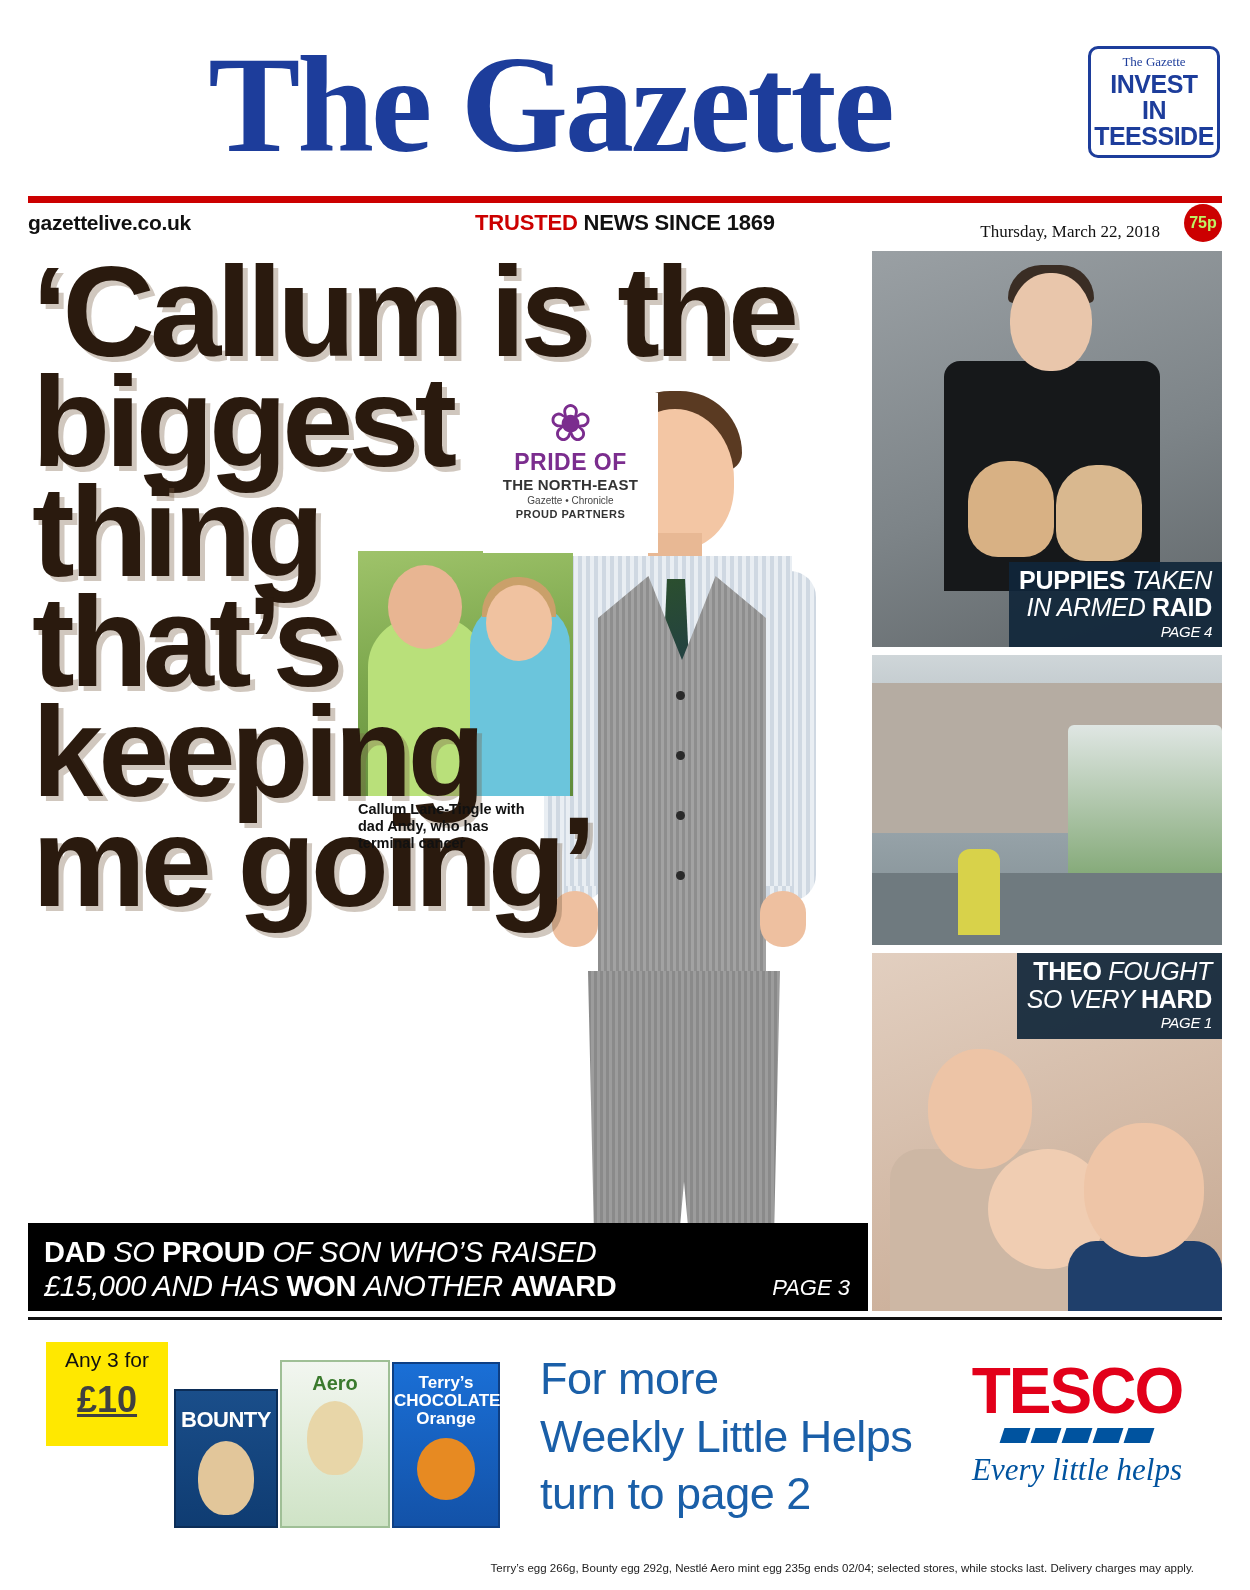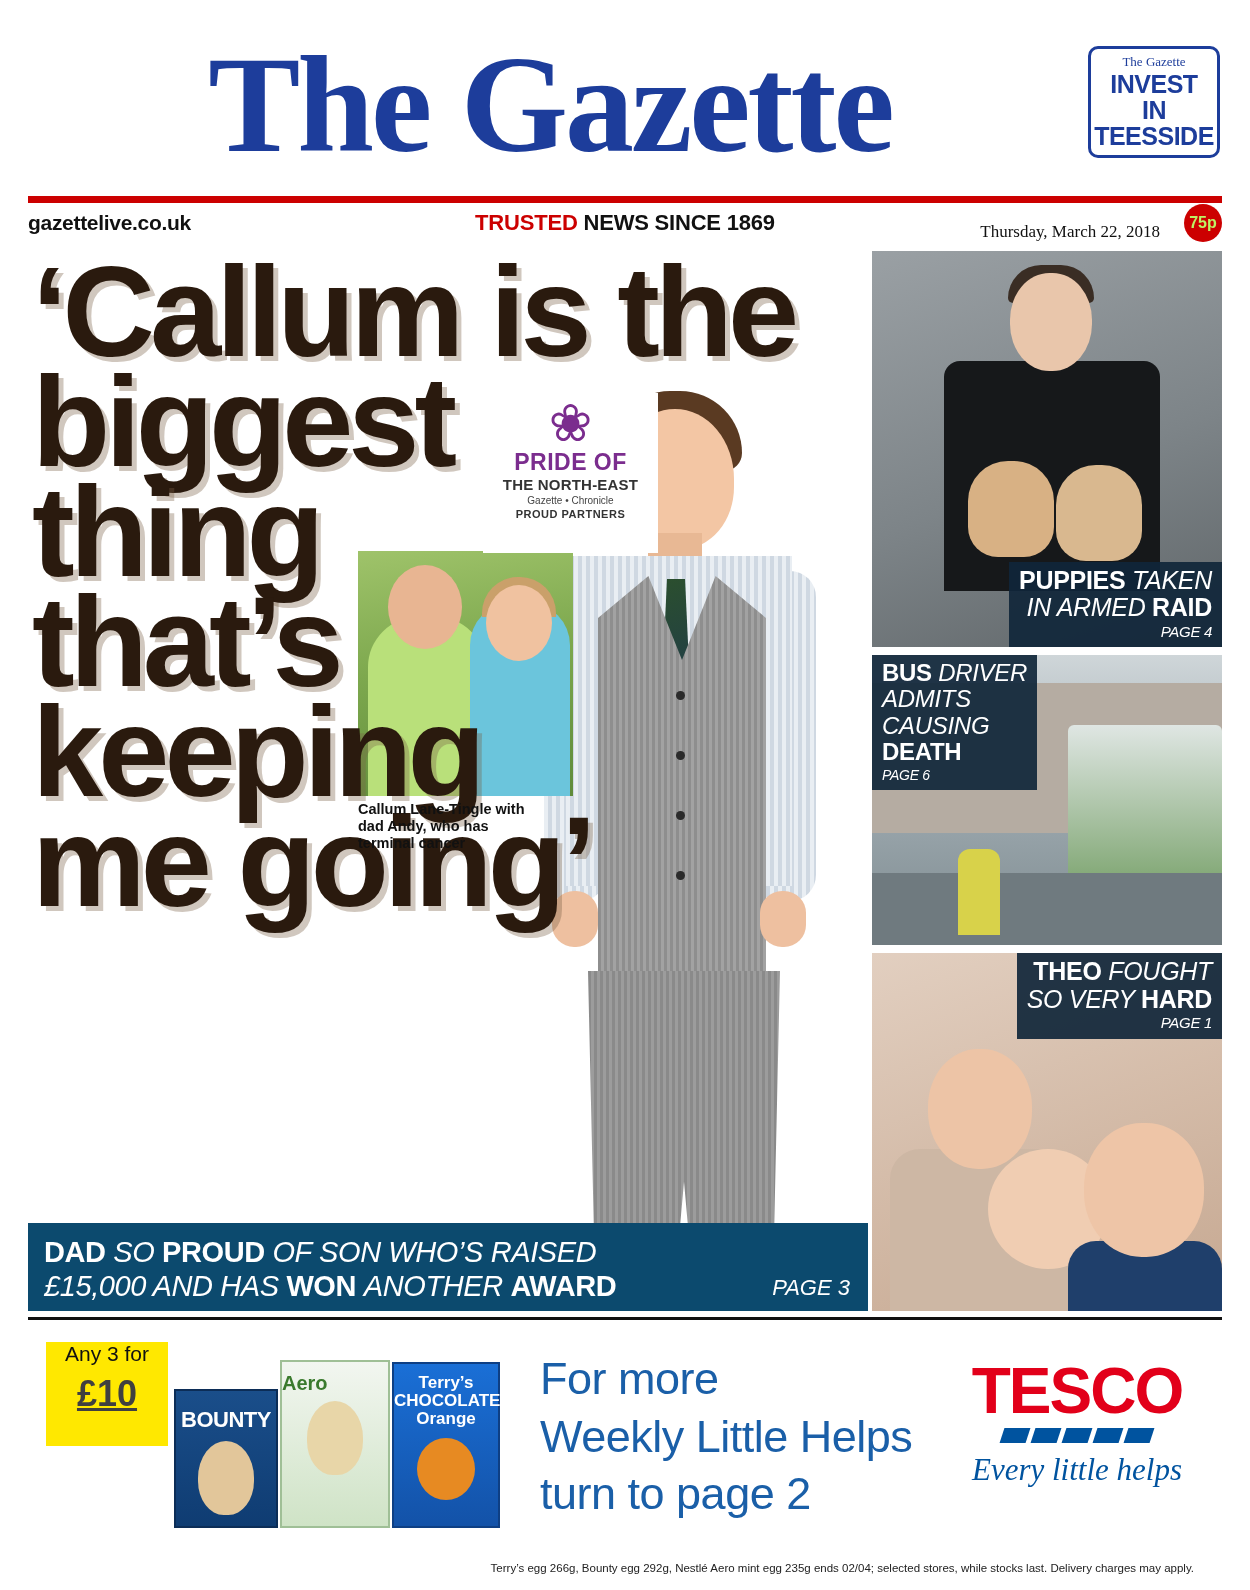--- a/index.html
+++ b/index.html
@@ -282,21 +282,21 @@
     background: repeating-linear-gradient(90deg,#8a8a8a 0 3px,#9c9c9c 3px 6px);
     clip-path: polygon(0 0, 100% 0, 96% 100%, 56% 100%, 50% 62%, 44% 100%, 4% 100%);
   }
 
   
   .left-banner {
     position: absolute;
     left: 0; bottom: 0;
     width: 840px;
     height: 88px;
-    background: #0c4a6e;
+    background: #000000;
     color: #fff;
     padding: 12px 16px 0 16px;
     z-index: 8;
   }
   .left-banner .lb-line {
     font-size: 29px;
     line-height: 1.18;
     font-style: italic;
     letter-spacing: -0.4px;
     white-space: nowrap;
@@ -367,37 +367,38 @@
   .ad {
     position: relative;
     margin: 0 28px;
     height: 258px;
   }
   .ad-badge {
     position: absolute; left: 18px; top: 22px;
     width: 122px; height: 104px;
     background: #ffe800;
     text-align: center;
+    padding-top: 6px;
   }
   .ad-badge .ab1 { font-size: 21px; color: #111; font-weight: 400; }
   .ad-badge .ab2 { font-size: 36px; font-weight: 700; color: #404040; line-height: 56px; text-decoration: underline; }
   .box { position: absolute; bottom: 50px; }
   .box-bounty {
     left: 146px; width: 104px; height: 139px;
     background: linear-gradient(180deg,#1a4e8a, #0f3c72);
     border: 2px solid #0c2d57;
   }
   .box-bounty .bl { color: #fff; font-weight: 700; font-size: 22px; text-align: center; margin-top: 16px; letter-spacing: -0.5px; }
   .box-bounty .egg { width: 56px; height: 74px; border-radius: 50% 50% 46% 46%; background: #e2c69a; margin: 8px auto 0; }
   .box-aero {
     left: 252px; width: 110px; height: 168px;
     background: linear-gradient(180deg,#f2f6f0,#cfe3c6);
     border: 2px solid #9fbf96;
   }
-  .box-aero .bl { color: #3a7a2d; font-weight: 700; font-size: 20px; margin-top: 10px; }
+  .box-aero .bl { color: #3a7a2d; font-weight: 700; font-size: 20px; text-align: center; margin-top: 10px; }
   .box-aero .egg { width: 56px; height: 74px; border-radius: 50% 50% 46% 46%; background: #e8d6a8; margin: 6px auto 0; }
   .box-terry {
     left: 364px; width: 108px; height: 166px;
     background: linear-gradient(180deg,#1a6fd6,#1352a8);
     border: 2px solid #0e3f84;
   }
   .box-terry .bl { color: #fff; font-weight: 700; font-size: 17px; text-align: center; margin-top: 10px; line-height: 1.05; }
   .box-terry .egg { width: 58px; height: 62px; border-radius: 50%; background: #e78a22; margin: 10px auto 0; }
 
   .ad-text {
@@ -554,27 +555,20 @@
           <span class="pg">PAGE 4</span>
         </div>
       </div>
 
       <div class="rr-item rr-2">
         <div class="r2-sky"></div>
         <div class="r2-shop"></div>
         <div class="r2-bus"></div>
         <div class="r2-ground"></div>
         <div class="r2-worker"></div>
-        <div class="cap-dark cap-r2">
-          <b>BUS</b><span> DRIVER</span><br>
-          <span>ADMITS</span><br>
-          <span>CAUSING</span><br>
-          <b>DEATH</b>
-          <span class="pg">PAGE 6</span>
-        </div>
       </div>
 
       <div class="rr-item rr-3">
         <div class="r3-bg"></div>
         <div class="r3-mum-body"></div>
         <div class="r3-mum-head"></div>
         <div class="r3-baby"></div>
         <div class="r3-girl-body"></div>
         <div class="r3-girl-head"></div>
         <div class="cap-dark cap-r3">

